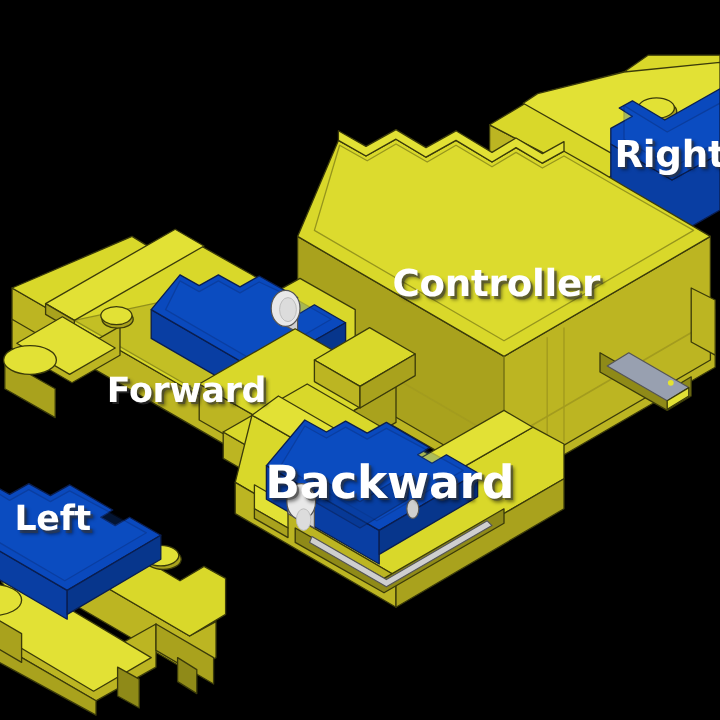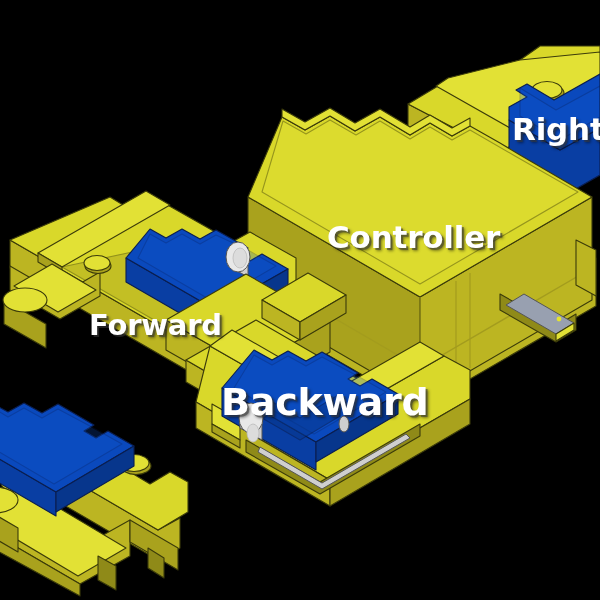--- a/index.html
+++ b/index.html
@@ -215,14 +215,15 @@
   </svg>
 
   <div class="lbl lbl-controller">Controller</div>
 
   <div class="lbl lbl-right">Right</div>
 
   <div class="lbl lbl-forward">Forward</div>
 
   <div class="lbl lbl-backward">Backward</div>
 
+  <div class="lbl lbl-left">Left</div>
 
 </div>
 
 </body></html>

